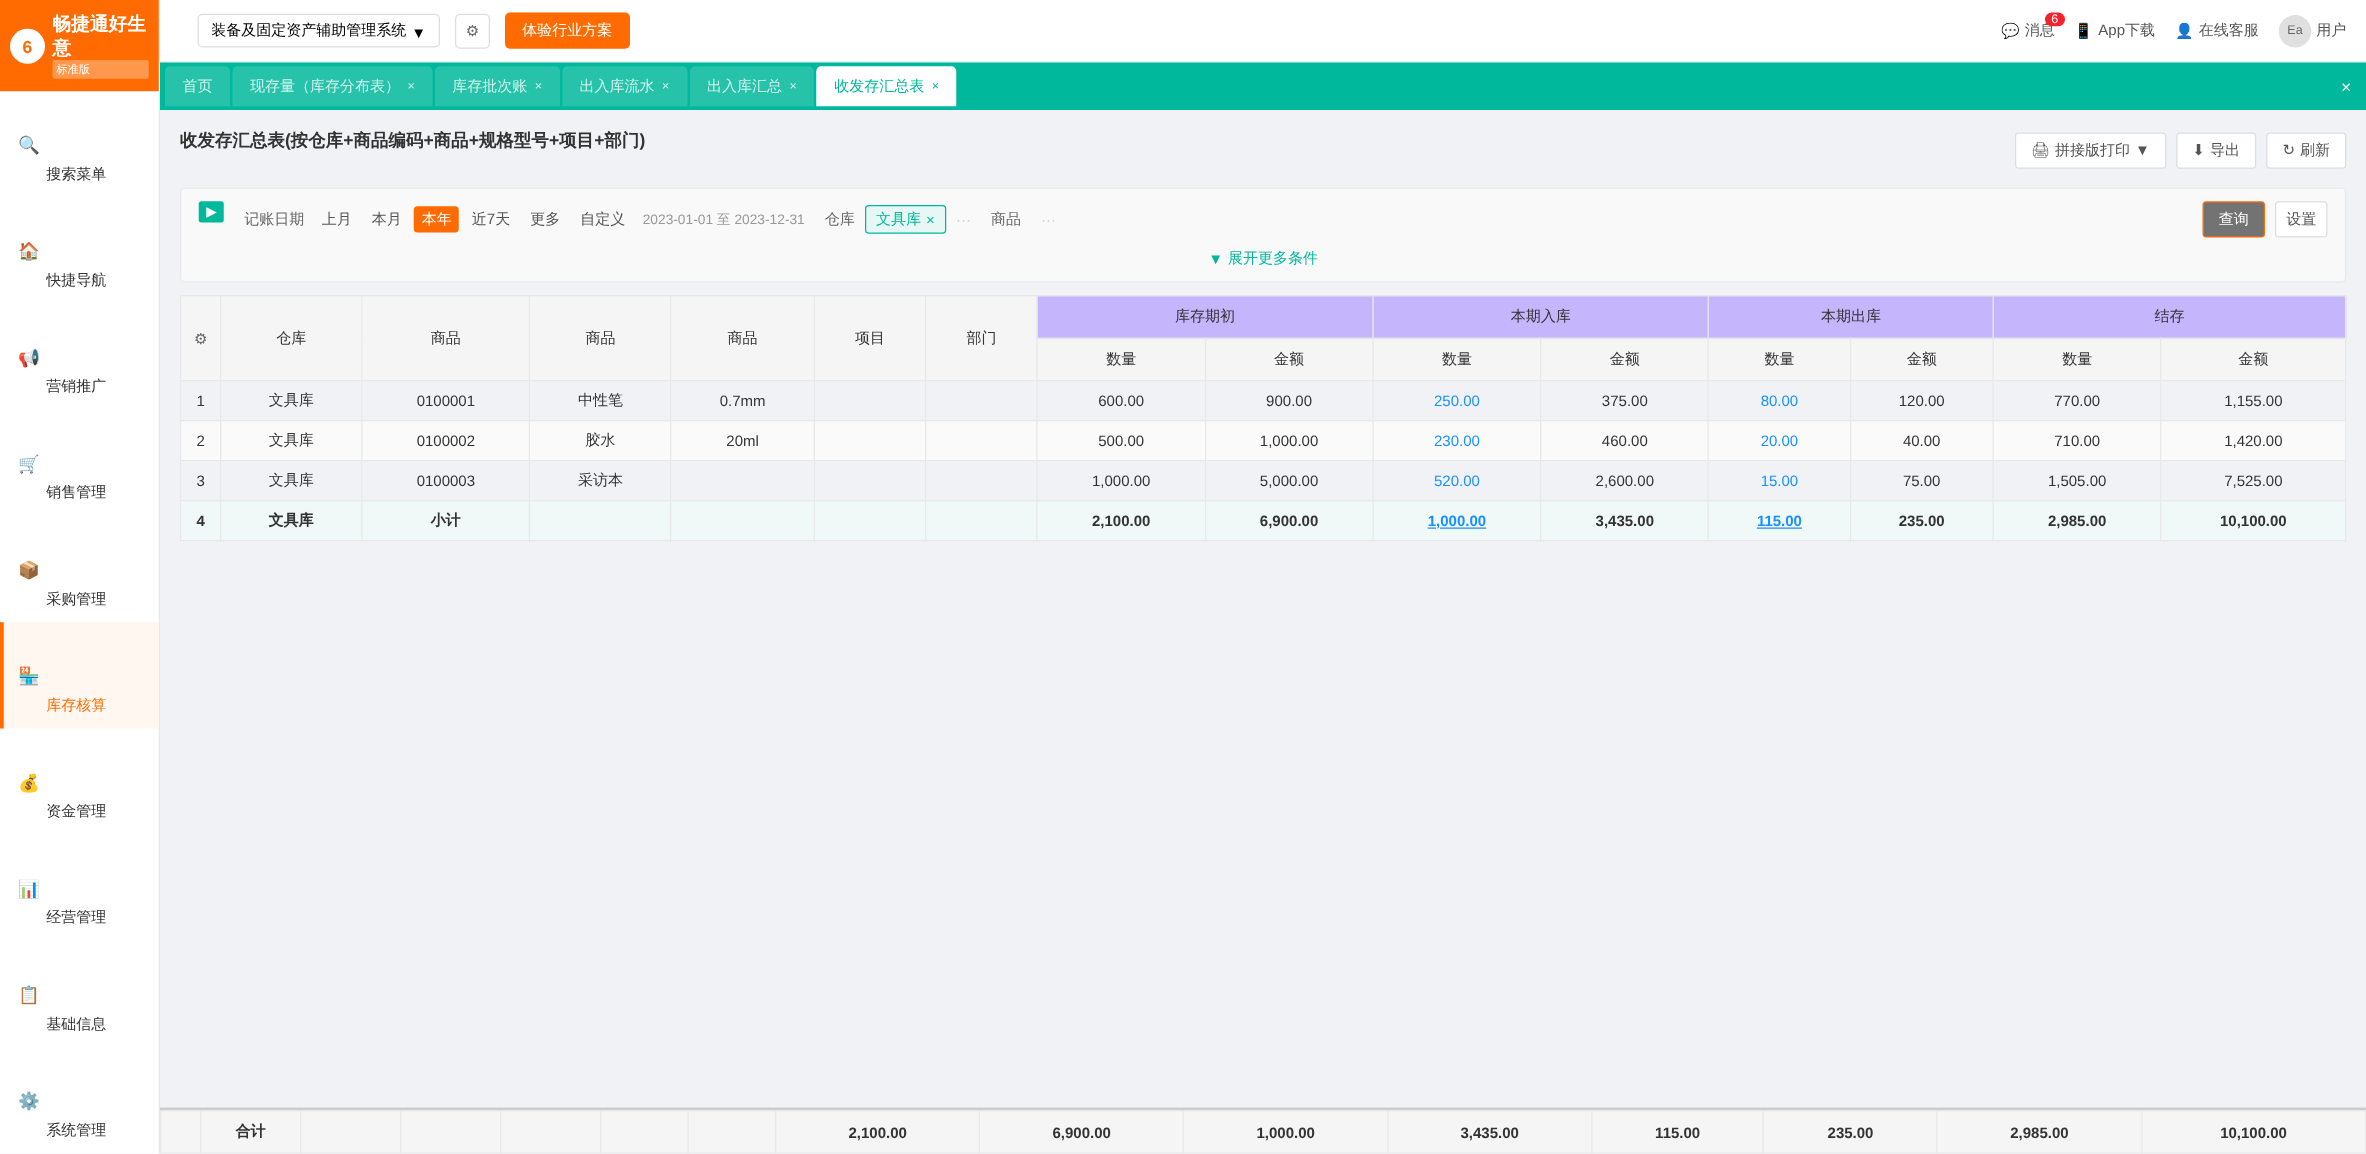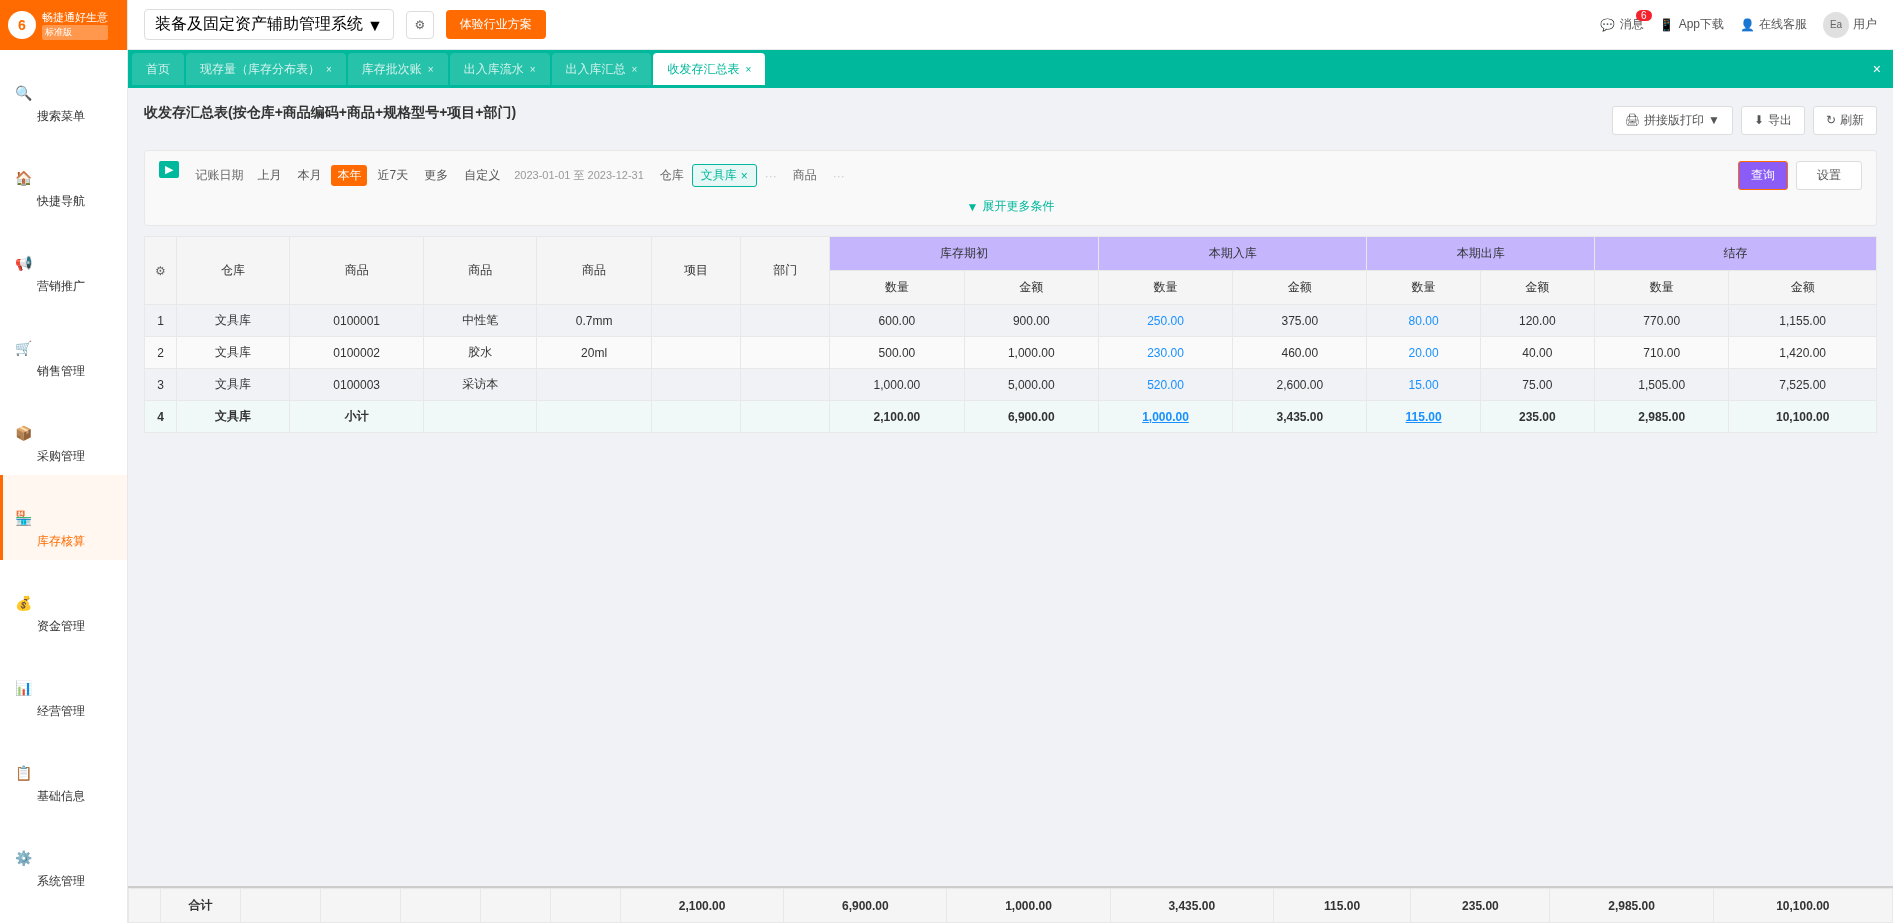--- a/index.html
+++ b/index.html
@@ -14,21 +14,21 @@
     .sidebar-item { display: flex; align-items: center; gap: 6px; padding: 10px 12px; cursor: pointer; color: #333; transition: background 0.2s; border-left: 3px solid transparent; }
     .sidebar-item.active { background: #fff7f0; color: #ff6b00; border-left-color: #ff6b00; }
     .sidebar-item-icon { font-size: 14px; width: 16px; text-align: center; }
     .sidebar-item-label { font-size: 12px; margin-top: 48px; }
 
     
     .main { flex: 1; display: flex; flex-direction: column; overflow: hidden; }
 
     
     .top-header { height: 50px; background: #fff; display: flex; align-items: center; padding: 0 16px; border-bottom: 1px solid #e8e8e8; gap: 12px; }
-    .system-selector { display: flex; align-items: flex-end; gap: 4px; border: 1px solid #ddd; border-radius: 4px; padding: 4px 10px; cursor: pointer; font-size: 16px; }
+    .system-selector { display: flex; align-items: flex-end; gap: 4px; border: 1px solid #ddd; border-radius: 4px; padding: 4px 10px; cursor: pointer; font-size: 12px; margin-left: 14px; }
     .settings-btn { width: 28px; height: 28px; border: 1px solid #ddd; border-radius: 4px; display: flex; align-items: center; justify-content: center; cursor: pointer; color: #666; }
     .trial-btn { background: #ff6b00; color: #fff; border: none; border-radius: 4px; padding: 6px 14px; font-size: 12px; cursor: pointer; }
     .header-actions { display: flex; align-items: center; gap: 16px; margin-left: auto; }
     .header-action-item { display: flex; align-items: center; gap: 4px; cursor: pointer; color: #555; font-size: 12px; position: relative; }
     .badge { background: #f5222d; color: #fff; border-radius: 8px; padding: 0 4px; font-size: 10px; position: absolute; top: -6px; right: -8px; min-width: 16px; text-align: center; }
     .user-avatar { width: 26px; height: 26px; background: #e0e0e0; border-radius: 50%; display: flex; align-items: center; justify-content: center; font-size: 10px; color: #666; }
 
     
     .tabs-bar { background: #00b89c; display: flex; align-items: center; height: 38px; padding: 0 4px; gap: 2px; flex-shrink: 0; }
     .tab { display: flex; align-items: center; gap: 6px; padding: 6px 14px; border-radius: 4px 4px 0 0; cursor: pointer; font-size: 12px; color: rgba(255,255,255,0.8); background: rgba(255,255,255,0.15); height: 32px; }
@@ -46,22 +46,22 @@
     .filter-label { color: #666; font-size: 12px; white-space: nowrap; }
     .date-quick-btns { display: flex; gap: 4px; align-items: center; }
     .date-quick-btn { padding: 2px 6px; border: none; background: none; cursor: pointer; font-size: 12px; color: #555; }
     .date-quick-btn.active { background: #ff6b00; color: #fff; border-radius: 3px; }
     .date-range-text { font-size: 11px; color: #999; }
     .warehouse-tag { display: flex; align-items: center; gap: 4px; background: #e6f7f5; border: 1px solid #00b89c; border-radius: 3px; padding: 2px 8px; font-size: 12px; color: #00b89c; }
     .warehouse-tag-close { cursor: pointer; }
     .expand-more-row { display: flex; align-items: center; justify-content: center; margin-top: 8px; }
     .expand-more-btn { color: #00b89c; background: none; border: none; cursor: pointer; font-size: 12px; display: flex; align-items: center; gap: 4px; }
     .action-btn { display: flex; align-items: center; gap: 4px; padding: 5px 12px; border: 1px solid #ddd; border-radius: 3px; cursor: pointer; background: #fff; font-size: 12px; color: #555; }
-    .action-btn.primary { background: #8b5cf6; color: #fff; border-color: #ff6b00; }
-    .action-btn.settings { padding: 5px 20px; }
+    .action-btn.primary { background: #737373; color: #fff; border-color: #ff6b00; }
+    .action-btn.settings { padding: 5px 8px; }
 
     
     .data-table { width: 100%; border-collapse: collapse; font-size: 12px; }
     .data-table th { background: #f5f5f5; color: #333; padding: 8px 10px; text-align: center; border: 1px solid #e8e8e8; font-weight: normal; white-space: nowrap; }
     .data-table th.group-header { background: #c4b5fd; }
     .data-table td { padding: 7px 10px; border: 1px solid #e8e8e8; text-align: center; color: #333; }
     .data-table tr:nth-child(even) td { background: #fafafa; }
     .data-table tr.subtotal td { font-weight: bold; background: #f0f9f8; }
     .data-table .link-cell { color: #1890ff; cursor: pointer; }
     .settings-col-header { width: 32px; }
@@ -74,21 +74,21 @@
     .fixed-footer table { width: 100%; border-collapse: collapse; font-size: 12px; padding-left: 29px; }
     .fixed-footer td { padding: 8px 10px; font-weight: bold; border: 1px solid #e8e8e8; text-align: center; color: #333; }
   </style>
 </head>
 <body>
 
 <div class="sidebar">
   <div class="sidebar-logo">
     <div class="sidebar-logo-icon">6</div>
     <div>
-      <div style="font-size:11px;font-weight:normal;">畅捷通好生意</div>
+      <div style="font-size:15px;font-weight:bold;">畅捷通好生意</div>
       <div class="sidebar-logo-badge">标准版</div>
     </div>
   </div>
   <nav class="sidebar-nav">
     <div class="sidebar-item">
       <span class="sidebar-item-icon">🔍</span>
       <span class="sidebar-item-label">搜索菜单</span>
     </div>
     <div class="sidebar-item">
       <span class="sidebar-item-icon">🏠</span>

